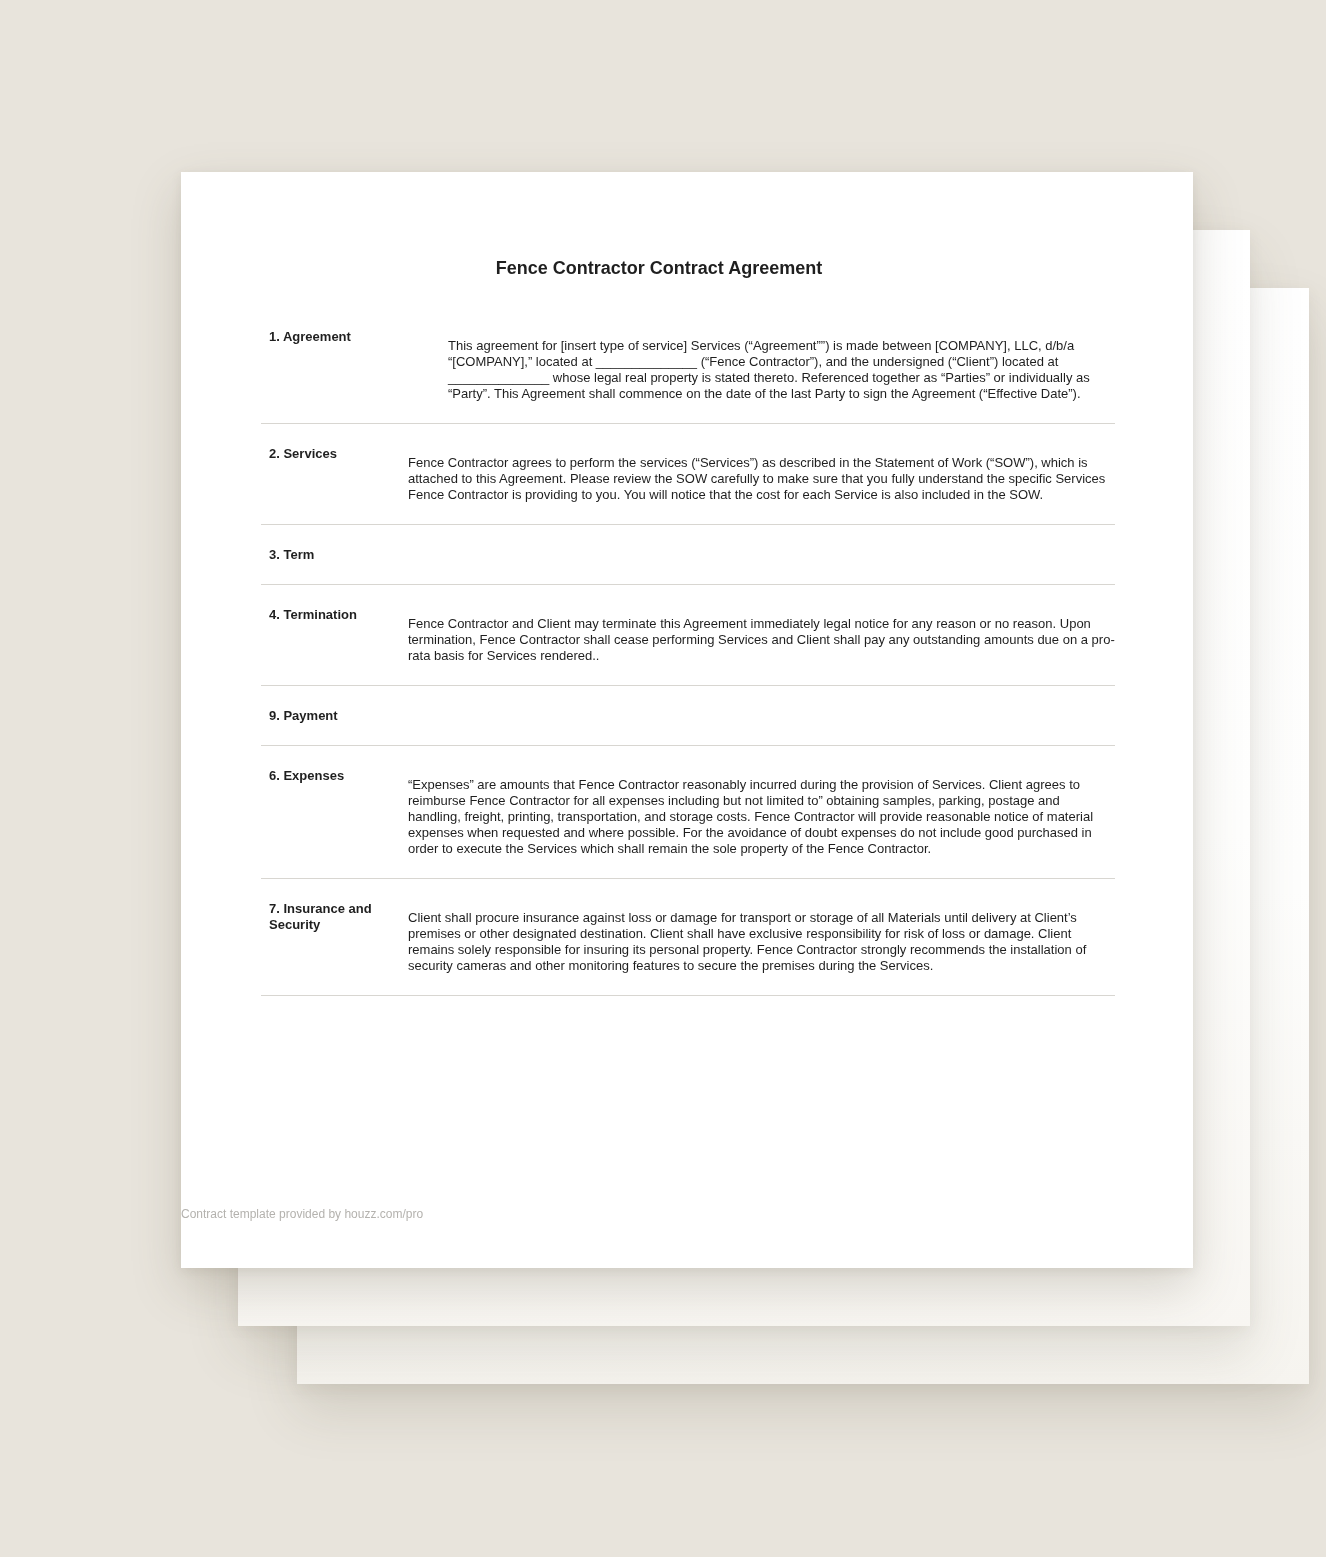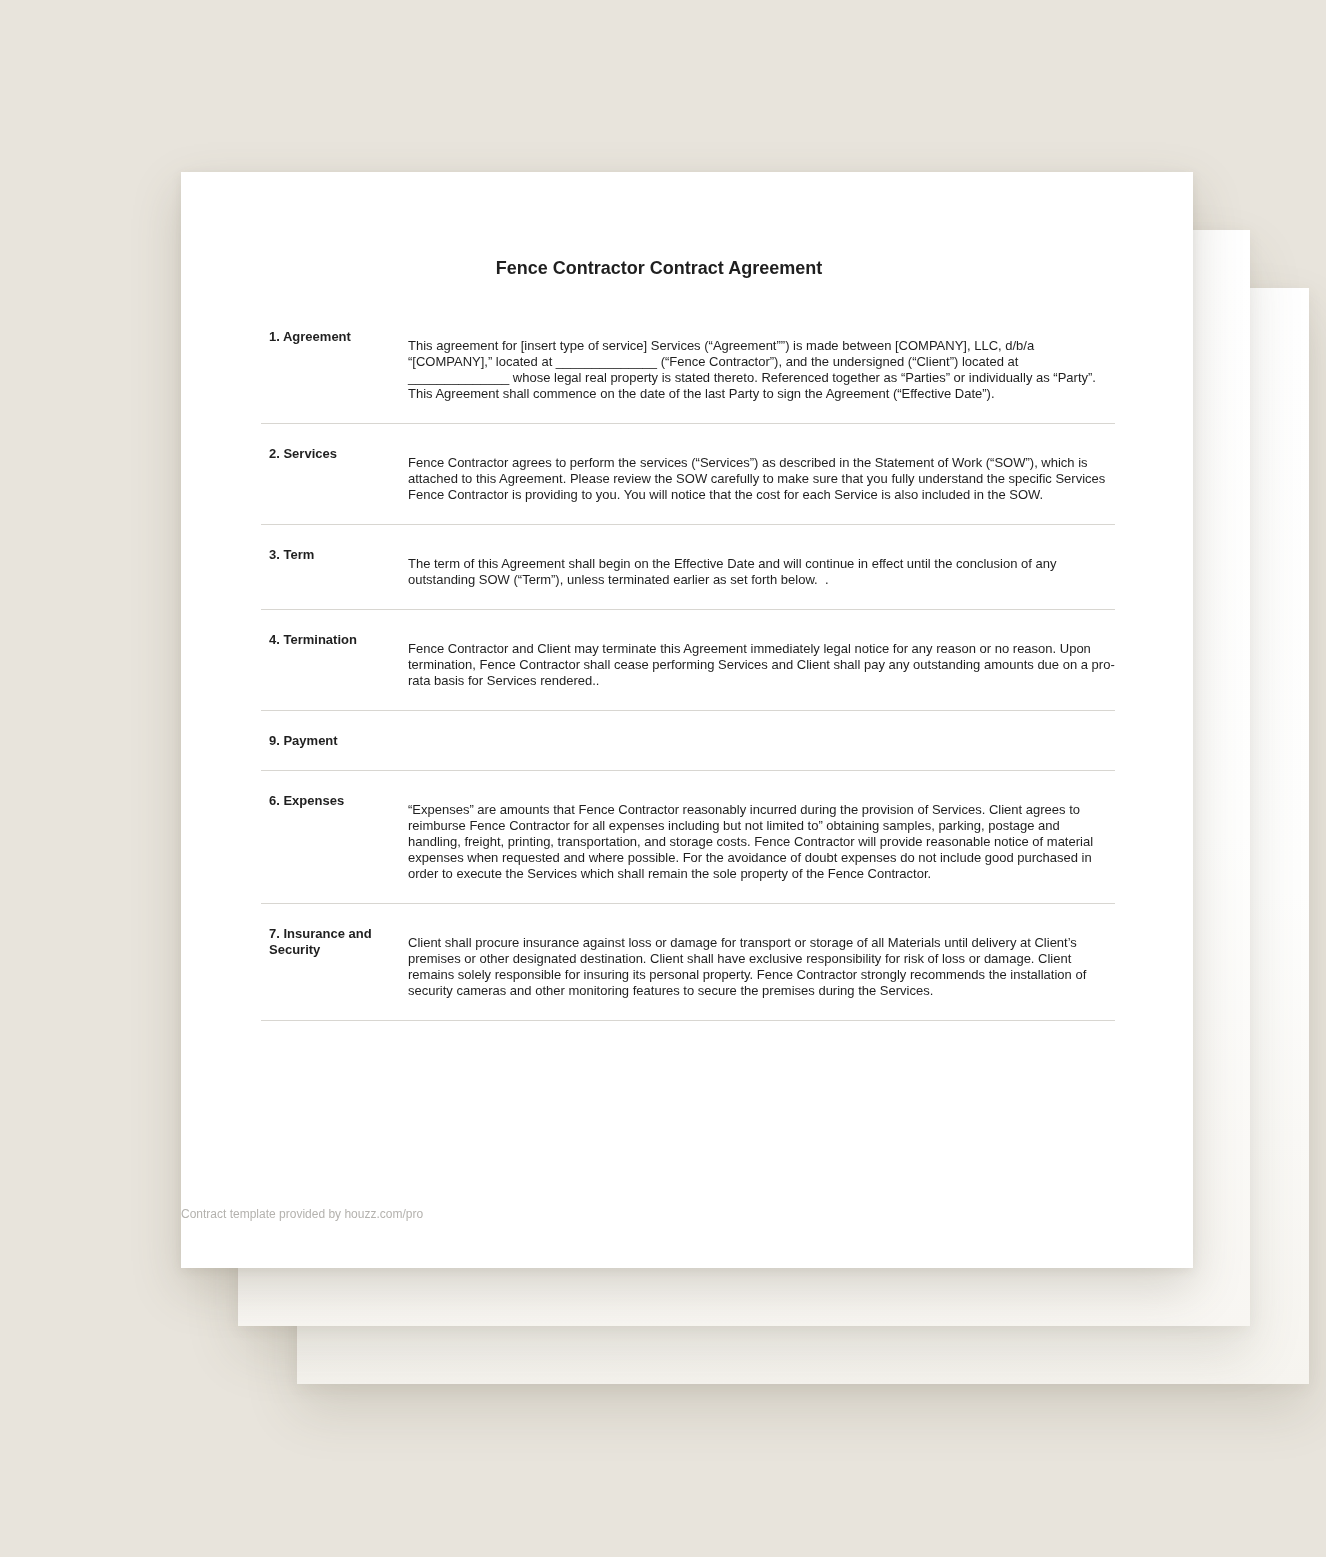--- a/index.html
+++ b/index.html
@@ -49,21 +49,21 @@
     margin: 0;
   }
 
   .rows { margin-top: 50px; }
   .row {
     display: flex;
     align-items: flex-start;
     padding: 22px 0 21px 0;
     border-bottom: 1px solid var(--divider);
   }
-  .row:first-child { padding-top: 0; }
+  .row:first-child { padding-top: 0; gap: 40px; }
   .row-label {
     width: 147px;
     flex: 0 0 147px;
     padding: 0 12px 0 8px;
     font-size: 13px;
     line-height: 16px;
     font-weight: bold;
     color: var(--text);
   }
   .row-body {
@@ -104,21 +104,20 @@
         <div class="row-body">This agreement for [insert type of service] Services (“Agreement””) is made between [COMPANY], LLC, d/b/a “[COMPANY],” located at ______________ (“Fence Contractor”), and the undersigned (“Client”) located at ______________ whose legal real property is stated thereto. Referenced together as “Parties” or individually as “Party”. This Agreement shall commence on the date of the last Party to sign the Agreement (“Effective Date”).</div>
       </div>
 
       <div class="row">
         <div class="row-label">2. Services</div>
         <div class="row-body">Fence Contractor agrees to perform the services (“Services”) as described in the Statement of Work (“SOW”), which is attached to this Agreement. Please review the SOW carefully to make sure that you fully understand the specific Services Fence Contractor is providing to you. You will notice that the cost for each Service is also included in the SOW.</div>
       </div>
 
       <div class="row">
         <div class="row-label">3. Term</div>
-        <div class="row-body">The term of this Agreement shall begin on the Effective Date and will continue in effect until the conclusion of any outstanding SOW (“Term”), unless terminated earlier as set forth below.  .</div>
       </div>
 
       <div class="row">
         <div class="row-label">4. Termination</div>
         <div class="row-body">Fence Contractor and Client may terminate this Agreement immediately legal notice for any reason or no reason. Upon termination, Fence Contractor shall cease performing Services and Client shall pay any outstanding amounts due on a pro-rata basis for Services rendered..</div>
       </div>
 
       <div class="row">
         <div class="row-label">9. Payment</div>
       </div>

